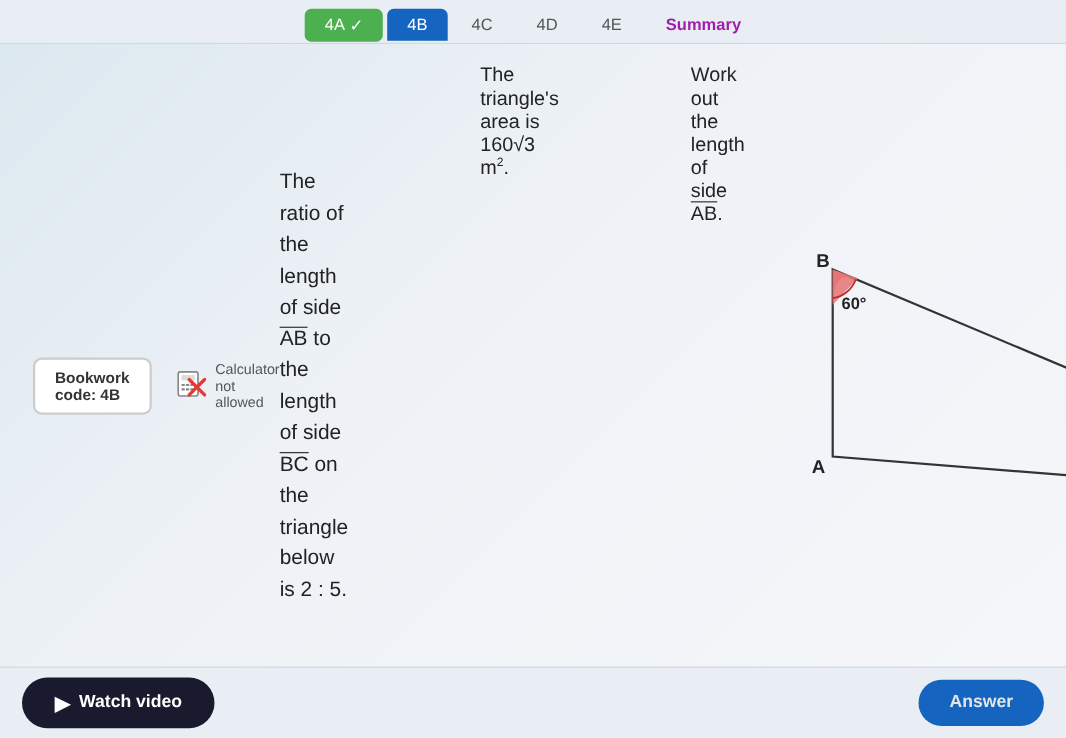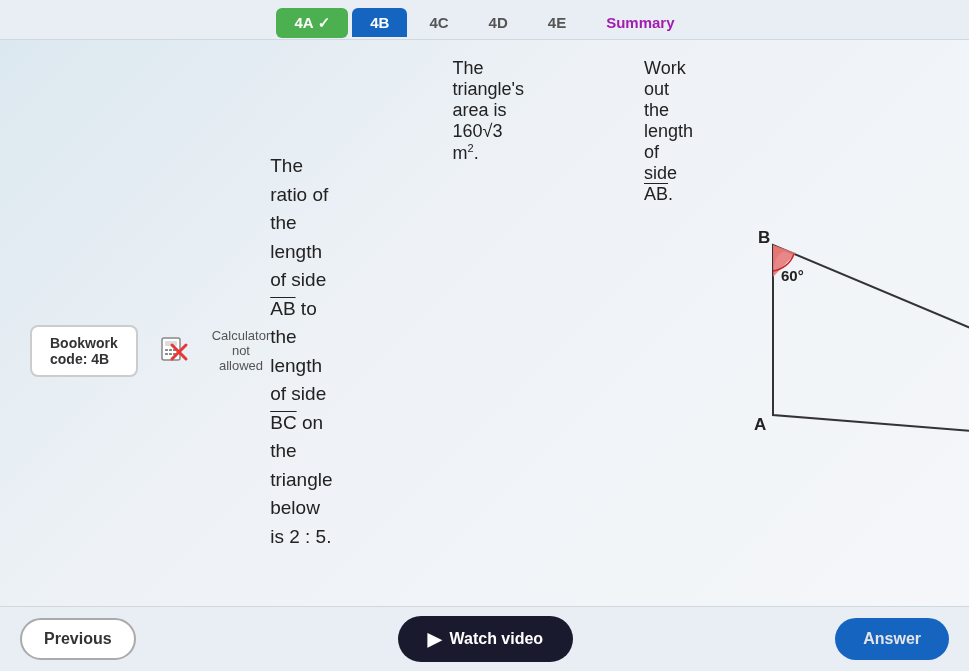--- a/index.html
+++ b/index.html
@@ -29,21 +29,21 @@
       padding: 6px 0 0 0;
       gap: 4px;
       height: 40px;
       border-bottom: 1px solid #d0d8e0;
     }
 
     .tab {
       padding: 6px 18px;
       border-radius: 6px 6px 0 0;
       font-size: 15px;
-      font-weight: 700;
+      font-weight: 400;
       cursor: pointer;
       color: #555;
       background: transparent;
       border: none;
     }
 
     .tab.active-green {
       background: #4caf50;
       color: white;
       border-radius: 6px;
@@ -90,24 +90,23 @@
       border-radius: 8px;
       padding: 8px 18px;
       font-size: 14px;
       font-weight: 600;
       color: #333;
     }
 
     .calculator-info {
       display: flex;
       align-items: center;
-      gap: 22px;
+      gap: 6px;
       font-size: 13px;
       color: #555;
-      text-align: center;
     }
 
     .calc-icon {
       width: 32px;
       height: 32px;
       position: relative;
       display: inline-flex;
       align-items: center;
       justify-content: center;
     }
@@ -298,23 +297,20 @@
         <text x="61" y="205" font-size="17" font-weight="600" fill="#222">A</text>
         <text x="586" y="242" font-size="17" font-weight="600" fill="#222">C</text>
 
         <text x="88" y="56" font-size="15" font-weight="600" fill="#222">60°</text>
       </svg>
     </div>
 
   </div>
 
   <div class="bottom-bar">
-    <button class="btn-previous">
-      <span>Previous</span>
-    </button>
     <button class="btn-watch">
       <span style="font-size:18px;">▶</span>
       <span>Watch video</span>
     </button>
     <button class="btn-answer">
       <span>Answer</span>
     </button>
   </div>
 
 </div>

